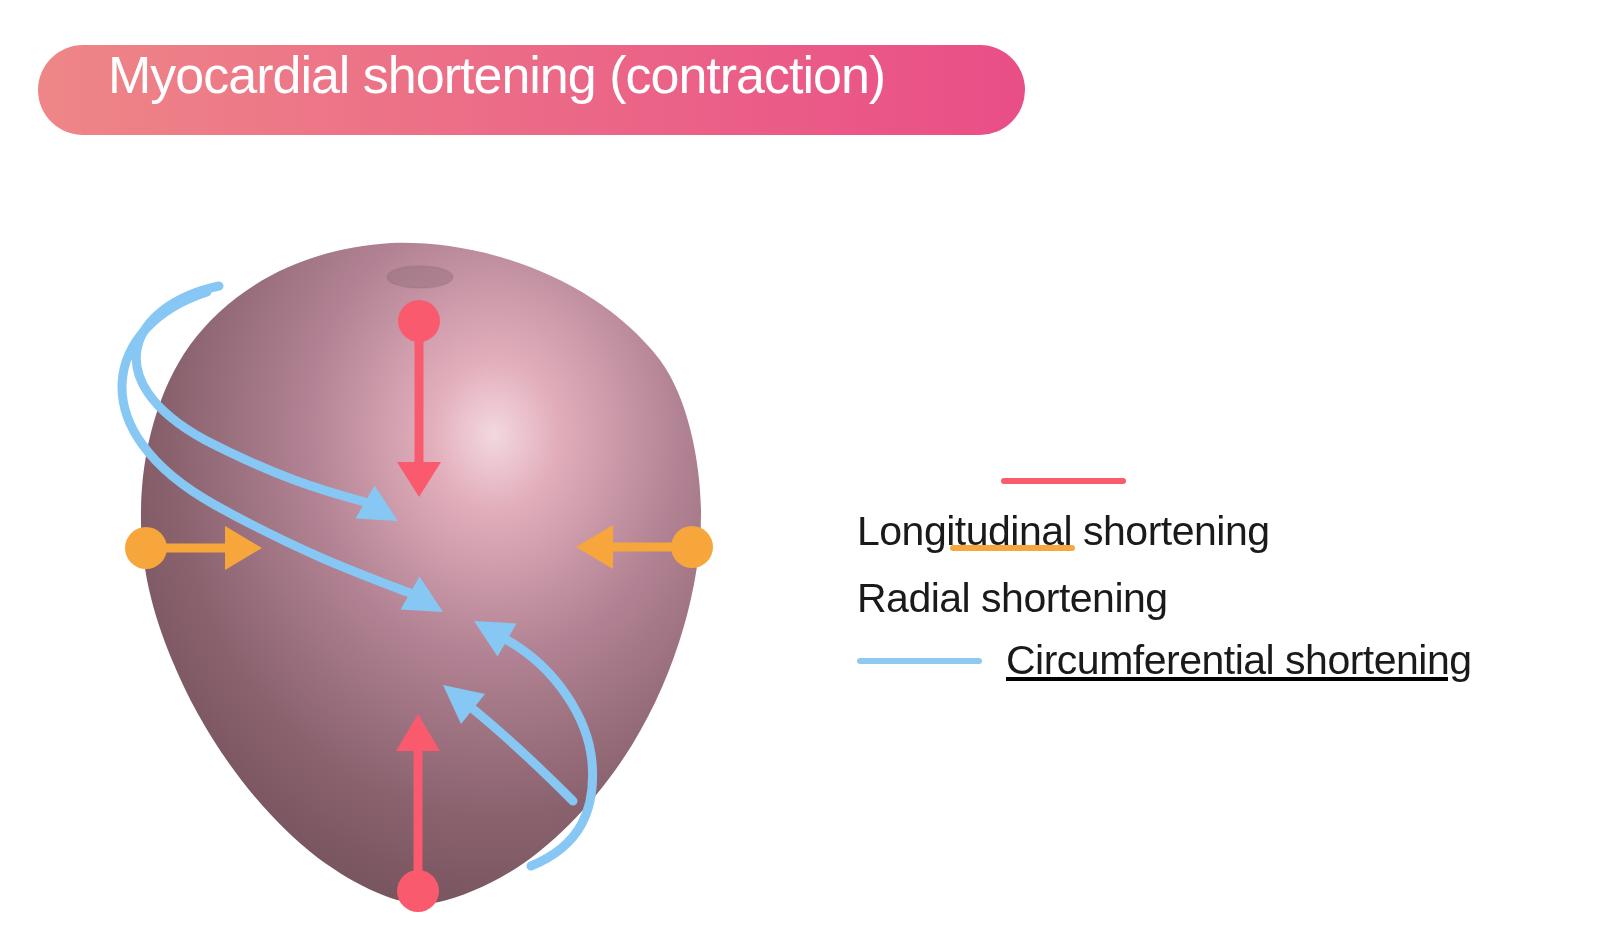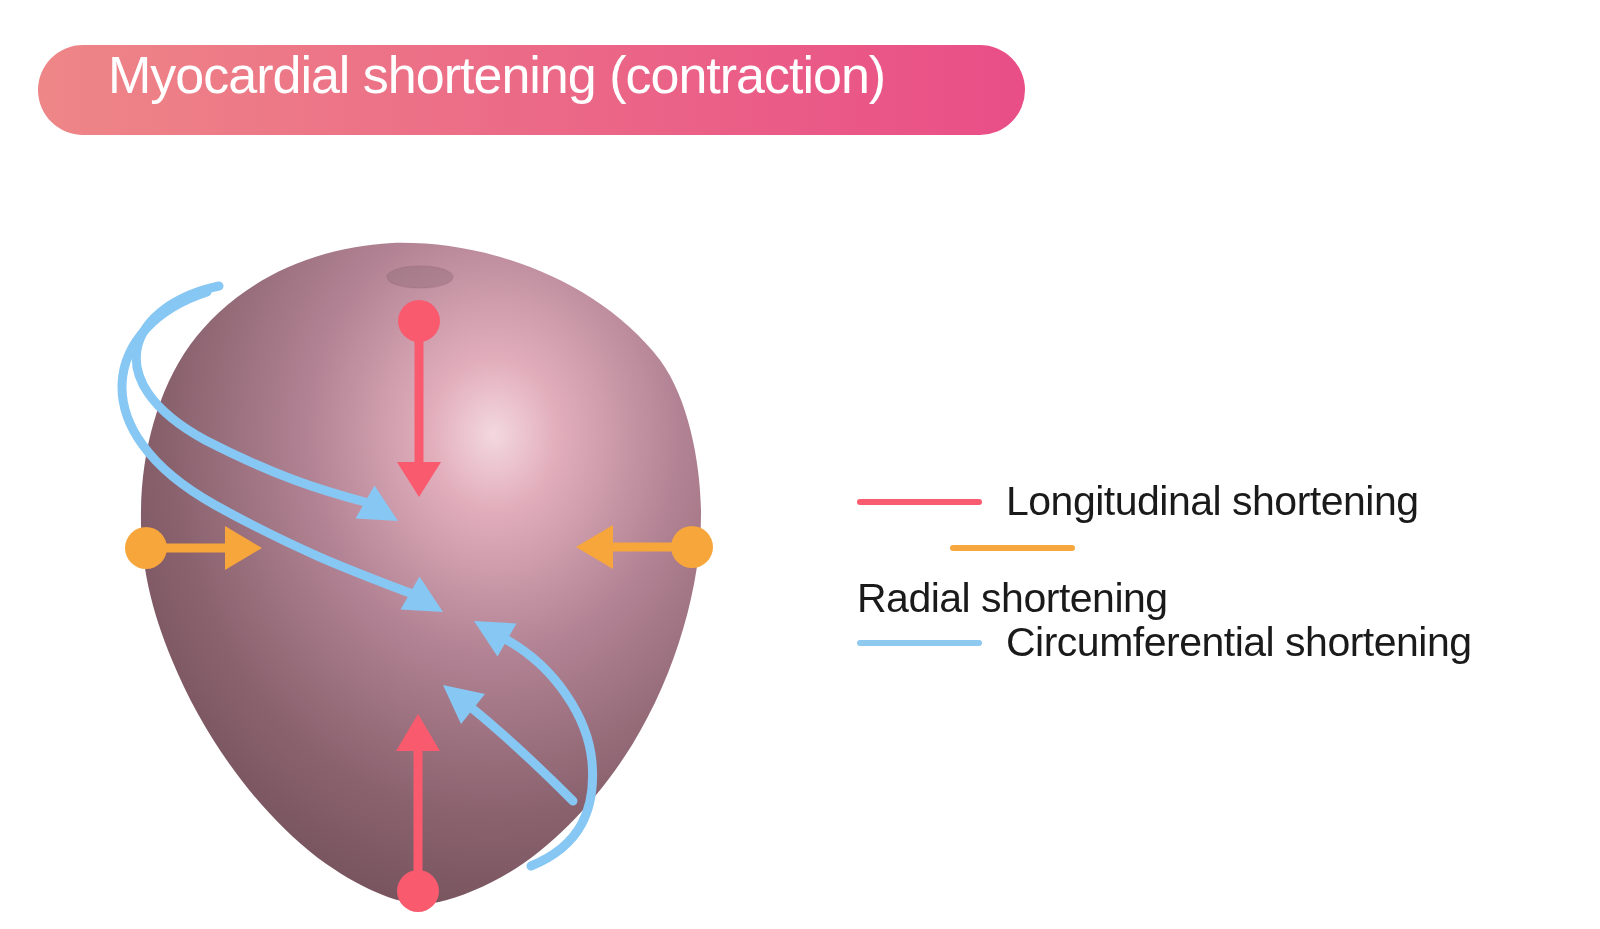--- a/index.html
+++ b/index.html
@@ -34,23 +34,23 @@
     left: 857px; top: 0;
   }
   .legend-row {
     position: absolute;
     left: 0;
     display: flex;
     align-items: center;
     gap: 24px;
     white-space: nowrap;
   }
-  .legend-row.row-0 { top: 478px; }
+  .legend-row.row-0 { top: 478px; flex-direction: column; }
   .legend-row.row-1 { top: 545px; flex-direction: column; }
-  .legend-row.row-2 { top: 619px; }
+  .legend-row.row-2 { top: 637px; text-decoration: underline; }
   .legend-label {
     color: #1a1a1a;
     font-size: 41px;
     letter-spacing: -0.5px;
   }
   .swatch-svg { display: block; }
 </style>
 </head>
 <body>
 

